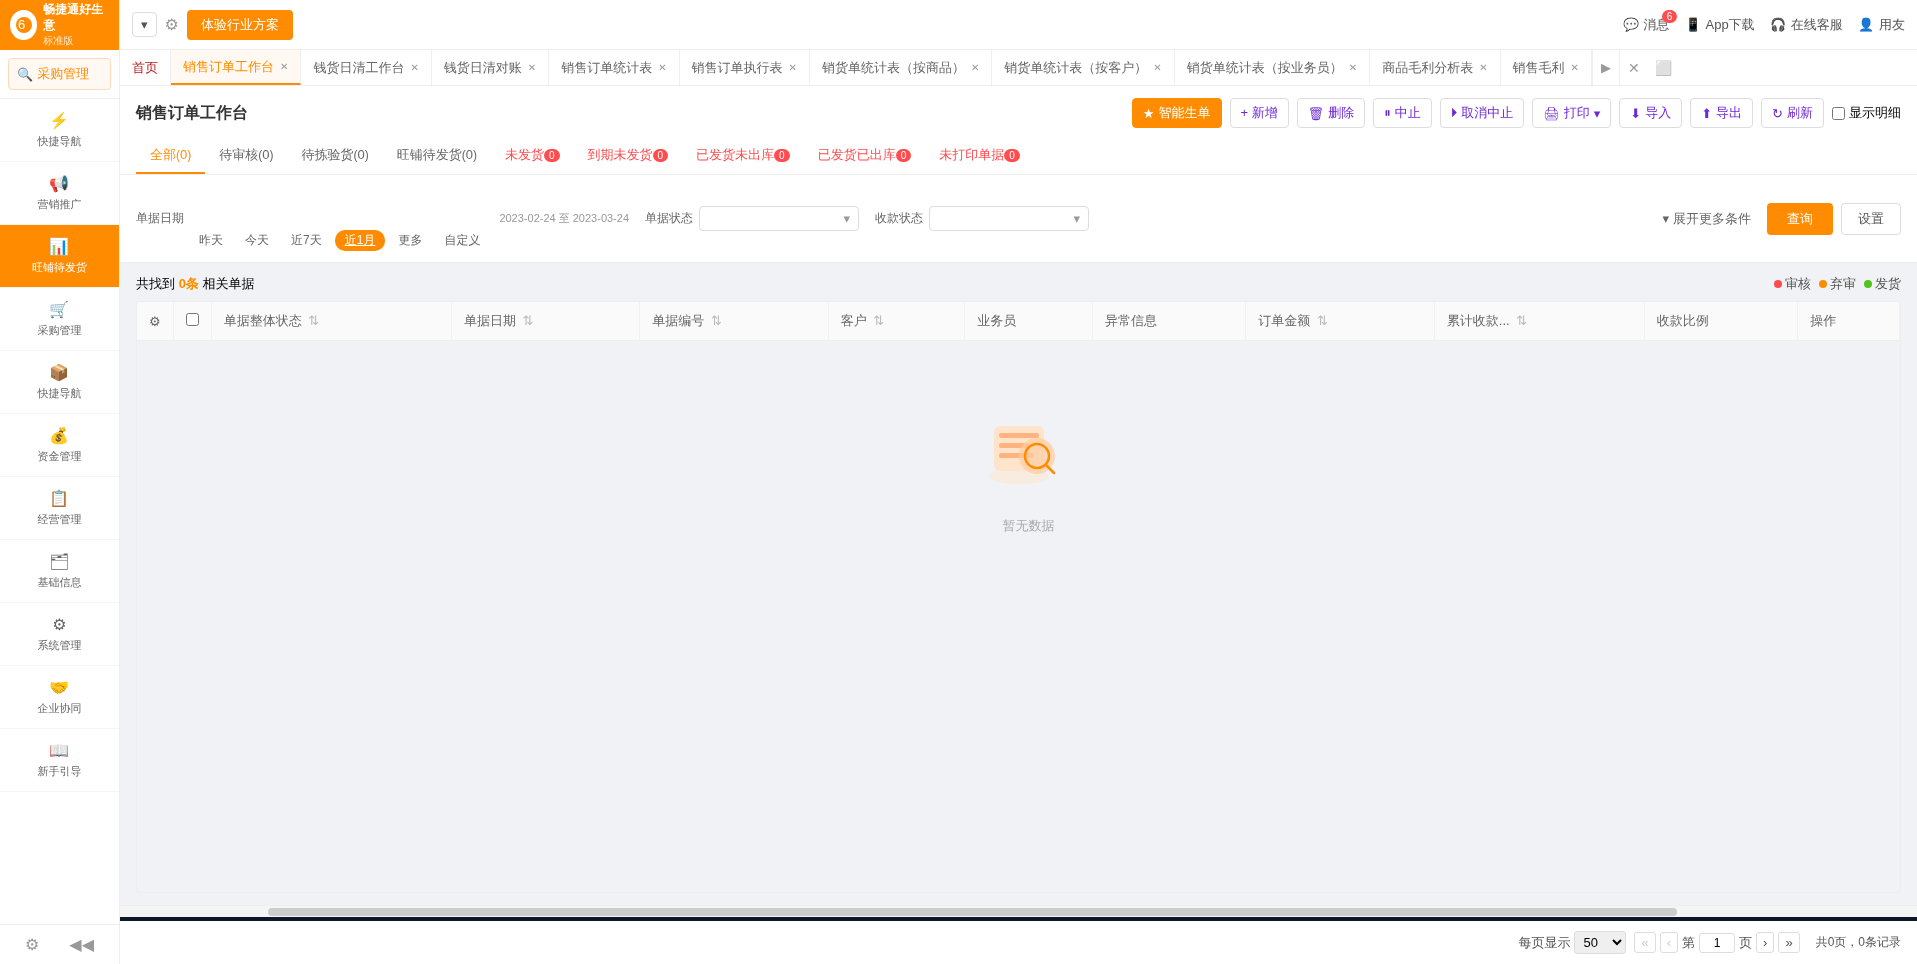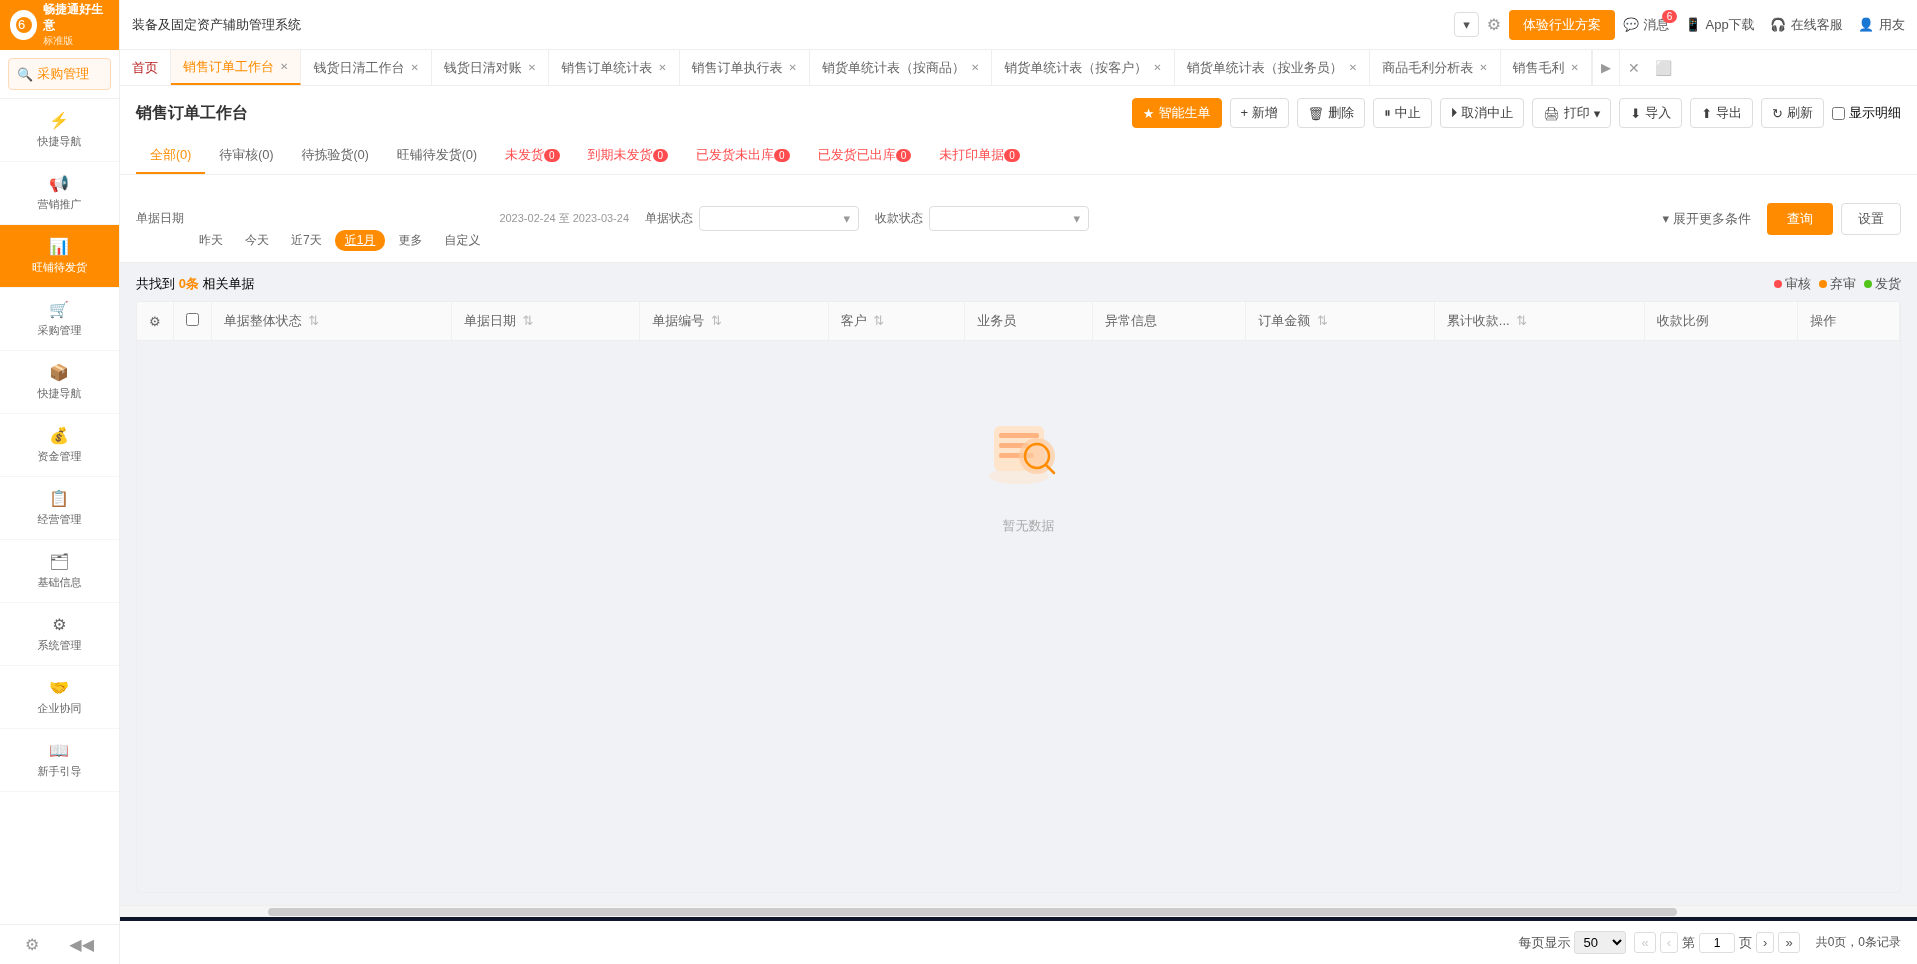--- a/index.html
+++ b/index.html
@@ -45,21 +45,21 @@
 
     
     .content { flex: 1; overflow: hidden; display: flex; flex-direction: column; background: #f0f2f5; }
 
     
     .page-content { flex: 1; display: flex; flex-direction: column; overflow: hidden; }
     .page-header { background: #fff; padding: 12px 16px 0; border-bottom: 1px solid #eee; }
     .page-title-row { display: flex; align-items: center; justify-content: space-between; margin-bottom: 10px; }
     .page-title { font-size: 16px; font-weight: bold; color: #333; }
     .page-actions { display: flex; align-items: center; gap: 8px; }
-    .action-btn { display: flex; align-items: center; gap: 4px; padding: 5px 10px; border: 1px solid #ddd; border-radius: 4px; background: #fff; color: #404040; cursor: pointer; font-size: 12px; }
+    .action-btn { display: flex; align-items: center; gap: 4px; padding: 5px 10px; border: 1px solid #ddd; border-radius: 4px; background: #fff; color: #6d28d9; cursor: pointer; font-size: 12px; }
     .action-btn.primary { background: #ff8c00; color: #fff; border-color: #ff8c00; }
 
     
     .filter-tabs { display: flex; gap: 0; }
     .filter-tab { padding: 8px 14px; cursor: pointer; color: #666; font-size: 12px; border-bottom: 2px solid transparent; }
     .filter-tab.active { color: #ff8c00; border-bottom-color: #ff8c00; }
     .filter-tab .count { background: #ff4d4f; color: #fff; border-radius: 8px; padding: 1px 5px; font-size: 10px; }
 
     
     .filter-bar { background: #fff; padding: 10px 16px; border-bottom: 1px solid #eee; display: flex; align-items: center; gap: 16px; flex-wrap: wrap; }
@@ -182,21 +182,20 @@
 
   <div class="sidebar-bottom">
     <span style="cursor:pointer;color:#999;font-size:16px;">⚙</span>
     <span style="cursor:pointer;color:#999;font-size:16px;">◀◀</span>
   </div>
 </div>
 
 <div class="main">
 
   <div class="topbar">
-    <span class="topbar-title">装备及固定资产辅助管理系统</span>
     <div class="topbar-dropdown">
       <span>▾</span>
     </div>
     <span class="topbar-settings">⚙</span>
     <button class="topbar-btn">体验行业方案</button>
 
     <div class="topbar-right">
       <div class="topbar-right-item">
         <span>💬</span>
         <span class="badge">6</span>

